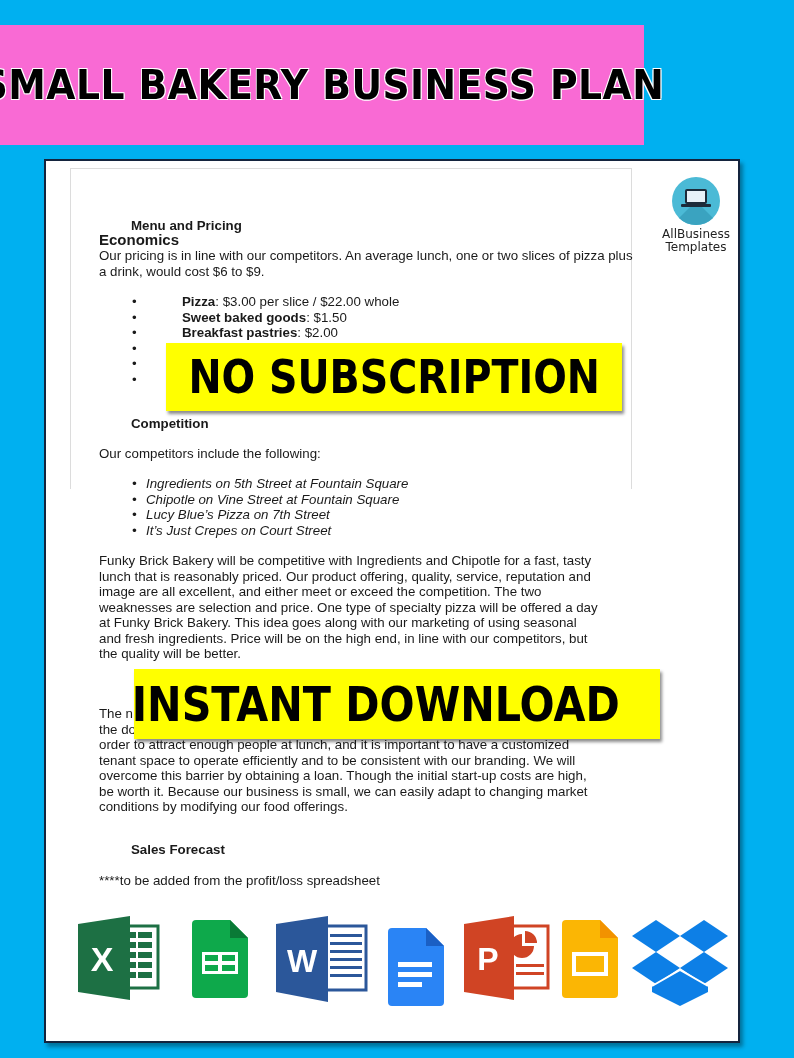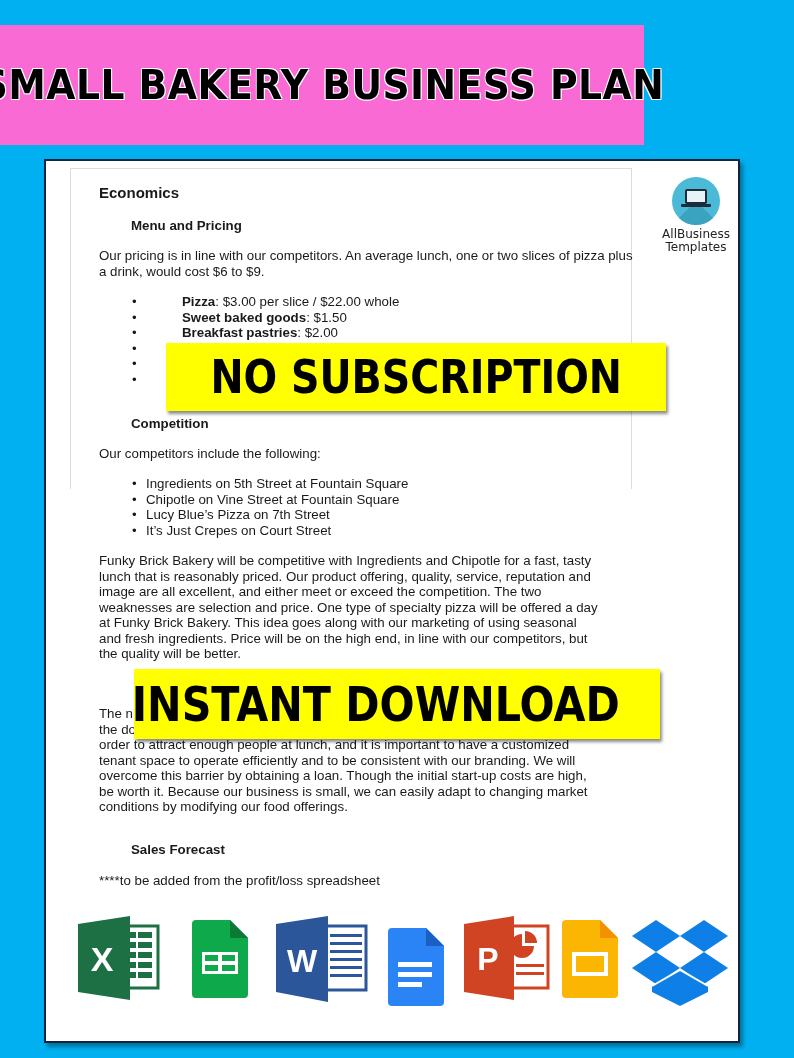--- a/index.html
+++ b/index.html
@@ -29,21 +29,21 @@
     }
     .page-edge {
       position: absolute; left: 24px; top: 7px; width: 560px; height: 320px;
       border-left: 1px solid #dcdcdc; border-right: 1px solid #dcdcdc; border-top: 1px solid #dcdcdc;
     }
     .doc {
       position: absolute; left: 53px; top: 0; width: 560px;
       font-family: "Liberation Sans", sans-serif; color: #1a1a1a;
       font-size: 13.3px; line-height: 15.5px;
     }
-    .h1 { position: absolute; font-weight: bold; font-size: 15px; }
+    .h1 { position: absolute; font-weight: bold; font-size: 15px; margin-top: 47px; }
     .h2 { position: absolute; font-weight: bold; font-size: 13.3px; padding-left: 32px; }
     .para { position: absolute; width: 540px; }
     .ul { position: absolute; left: 33px; margin: 0; padding: 0; list-style: none; }
     .ul li { position: relative; padding-left: 14px; height: 15.5px; white-space: nowrap; }
     .ul li::before { content: "•"; position: absolute; left: 0; top: 0; }
     .ul b { font-weight: bold; padding-left: 36px; }
 
     .logo { position: absolute; left: 610px; top: 16px; width: 80px; text-align: center; }
     .logo-circle {
       width: 48px; height: 48px; border-radius: 50%; background: #4bbad6; margin: 0 auto 3px auto;
@@ -87,21 +87,21 @@
       <li><b>Sweet baked goods</b><span>: $1.50</span></li>
       <li><b>Breakfast pastries</b><span>: $2.00</span></li>
       <li><b>Co</b></li>
       <li><b>Bo</b></li>
       <li><b>Bo</b></li>
     </ul>
 
     <div class="h2" style="top:255px;">Competition</div>
     <div class="para" style="top:285px;">Our competitors include the following:</div>
 
-    <ul class="ul" style="top:315px;">
+    <ul class="ul" style="top:315px;font-style:italic;">
       <li>Ingredients on 5th Street at Fountain Square</li>
       <li>Chipotle on Vine Street at Fountain Square</li>
       <li>Lucy Blue’s Pizza on 7th Street</li>
       <li>It’s Just Crepes on Court Street</li>
     </ul>
 
     <div class="para" style="top:392px;">
       <div>Funky Brick Bakery will be competitive with Ingredients and Chipotle for a fast, tasty</div>
       <div>lunch that is reasonably priced. Our product offering, quality, service, reputation and</div>
       <div>image are all excellent, and either meet or exceed the competition. The two</div>
@@ -129,21 +129,21 @@
   <div class="logo">
     <div class="logo-circle">
       <div class="shadow"></div>
       <div class="laptop-screen"></div>
       <div class="laptop-base"></div>
     </div>
     <div class="logo-text">AllBusiness</div>
     <div class="logo-text">Templates</div>
   </div>
 
-  <div class="stamp" style="left:120px; top:182px; width:500px; height:68px; font-size:46px;">
+  <div class="stamp" style="left:120px; top:182px; width:456px; height:68px; font-size:46px;">
     <span>NO SUBSCRIPTION</span>
   </div>
   <div class="stamp" style="left:88px; top:508px; width:526px; height:70px; font-size:48px;justify-content:flex-end;">
     <span>INSTANT DOWNLOAD</span>
   </div>
 
   <div class="icons-row">
 
     <svg class="app-icon" style="left:32px;" width="84" height="84" viewBox="0 0 84 84">
       <rect x="38" y="10" width="42" height="62" fill="#fff" stroke="#1d7044" stroke-width="3"></rect>

